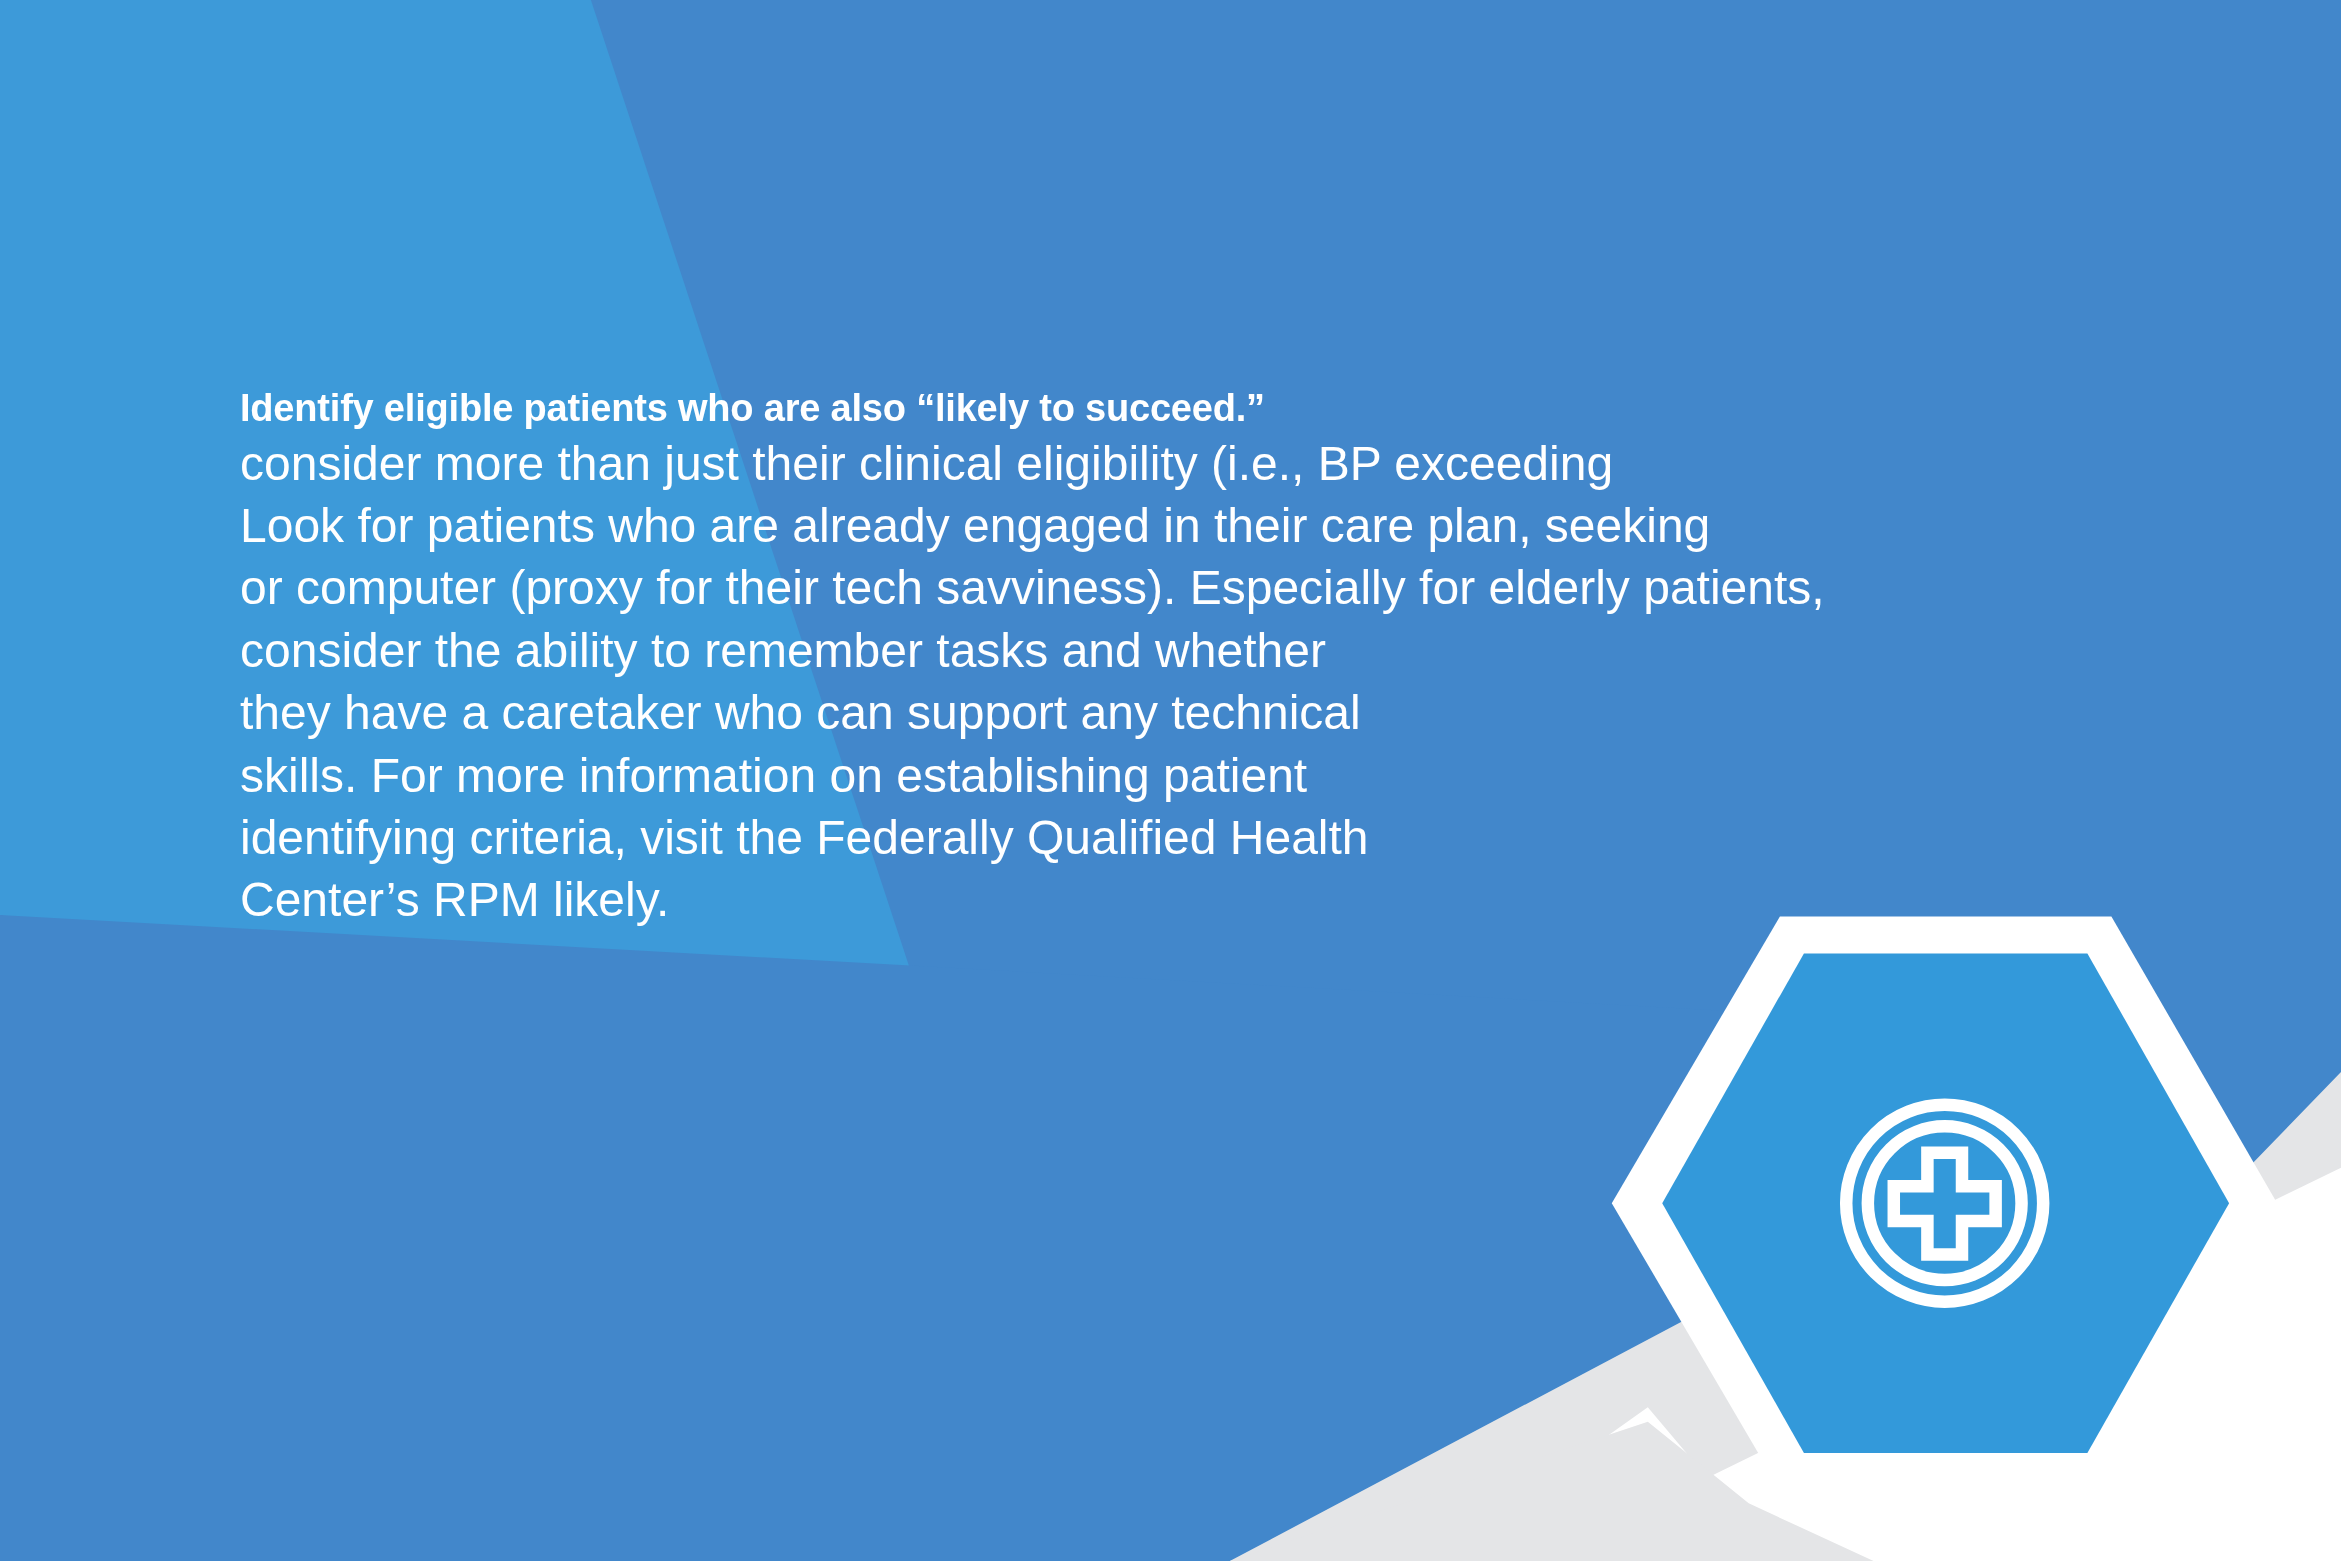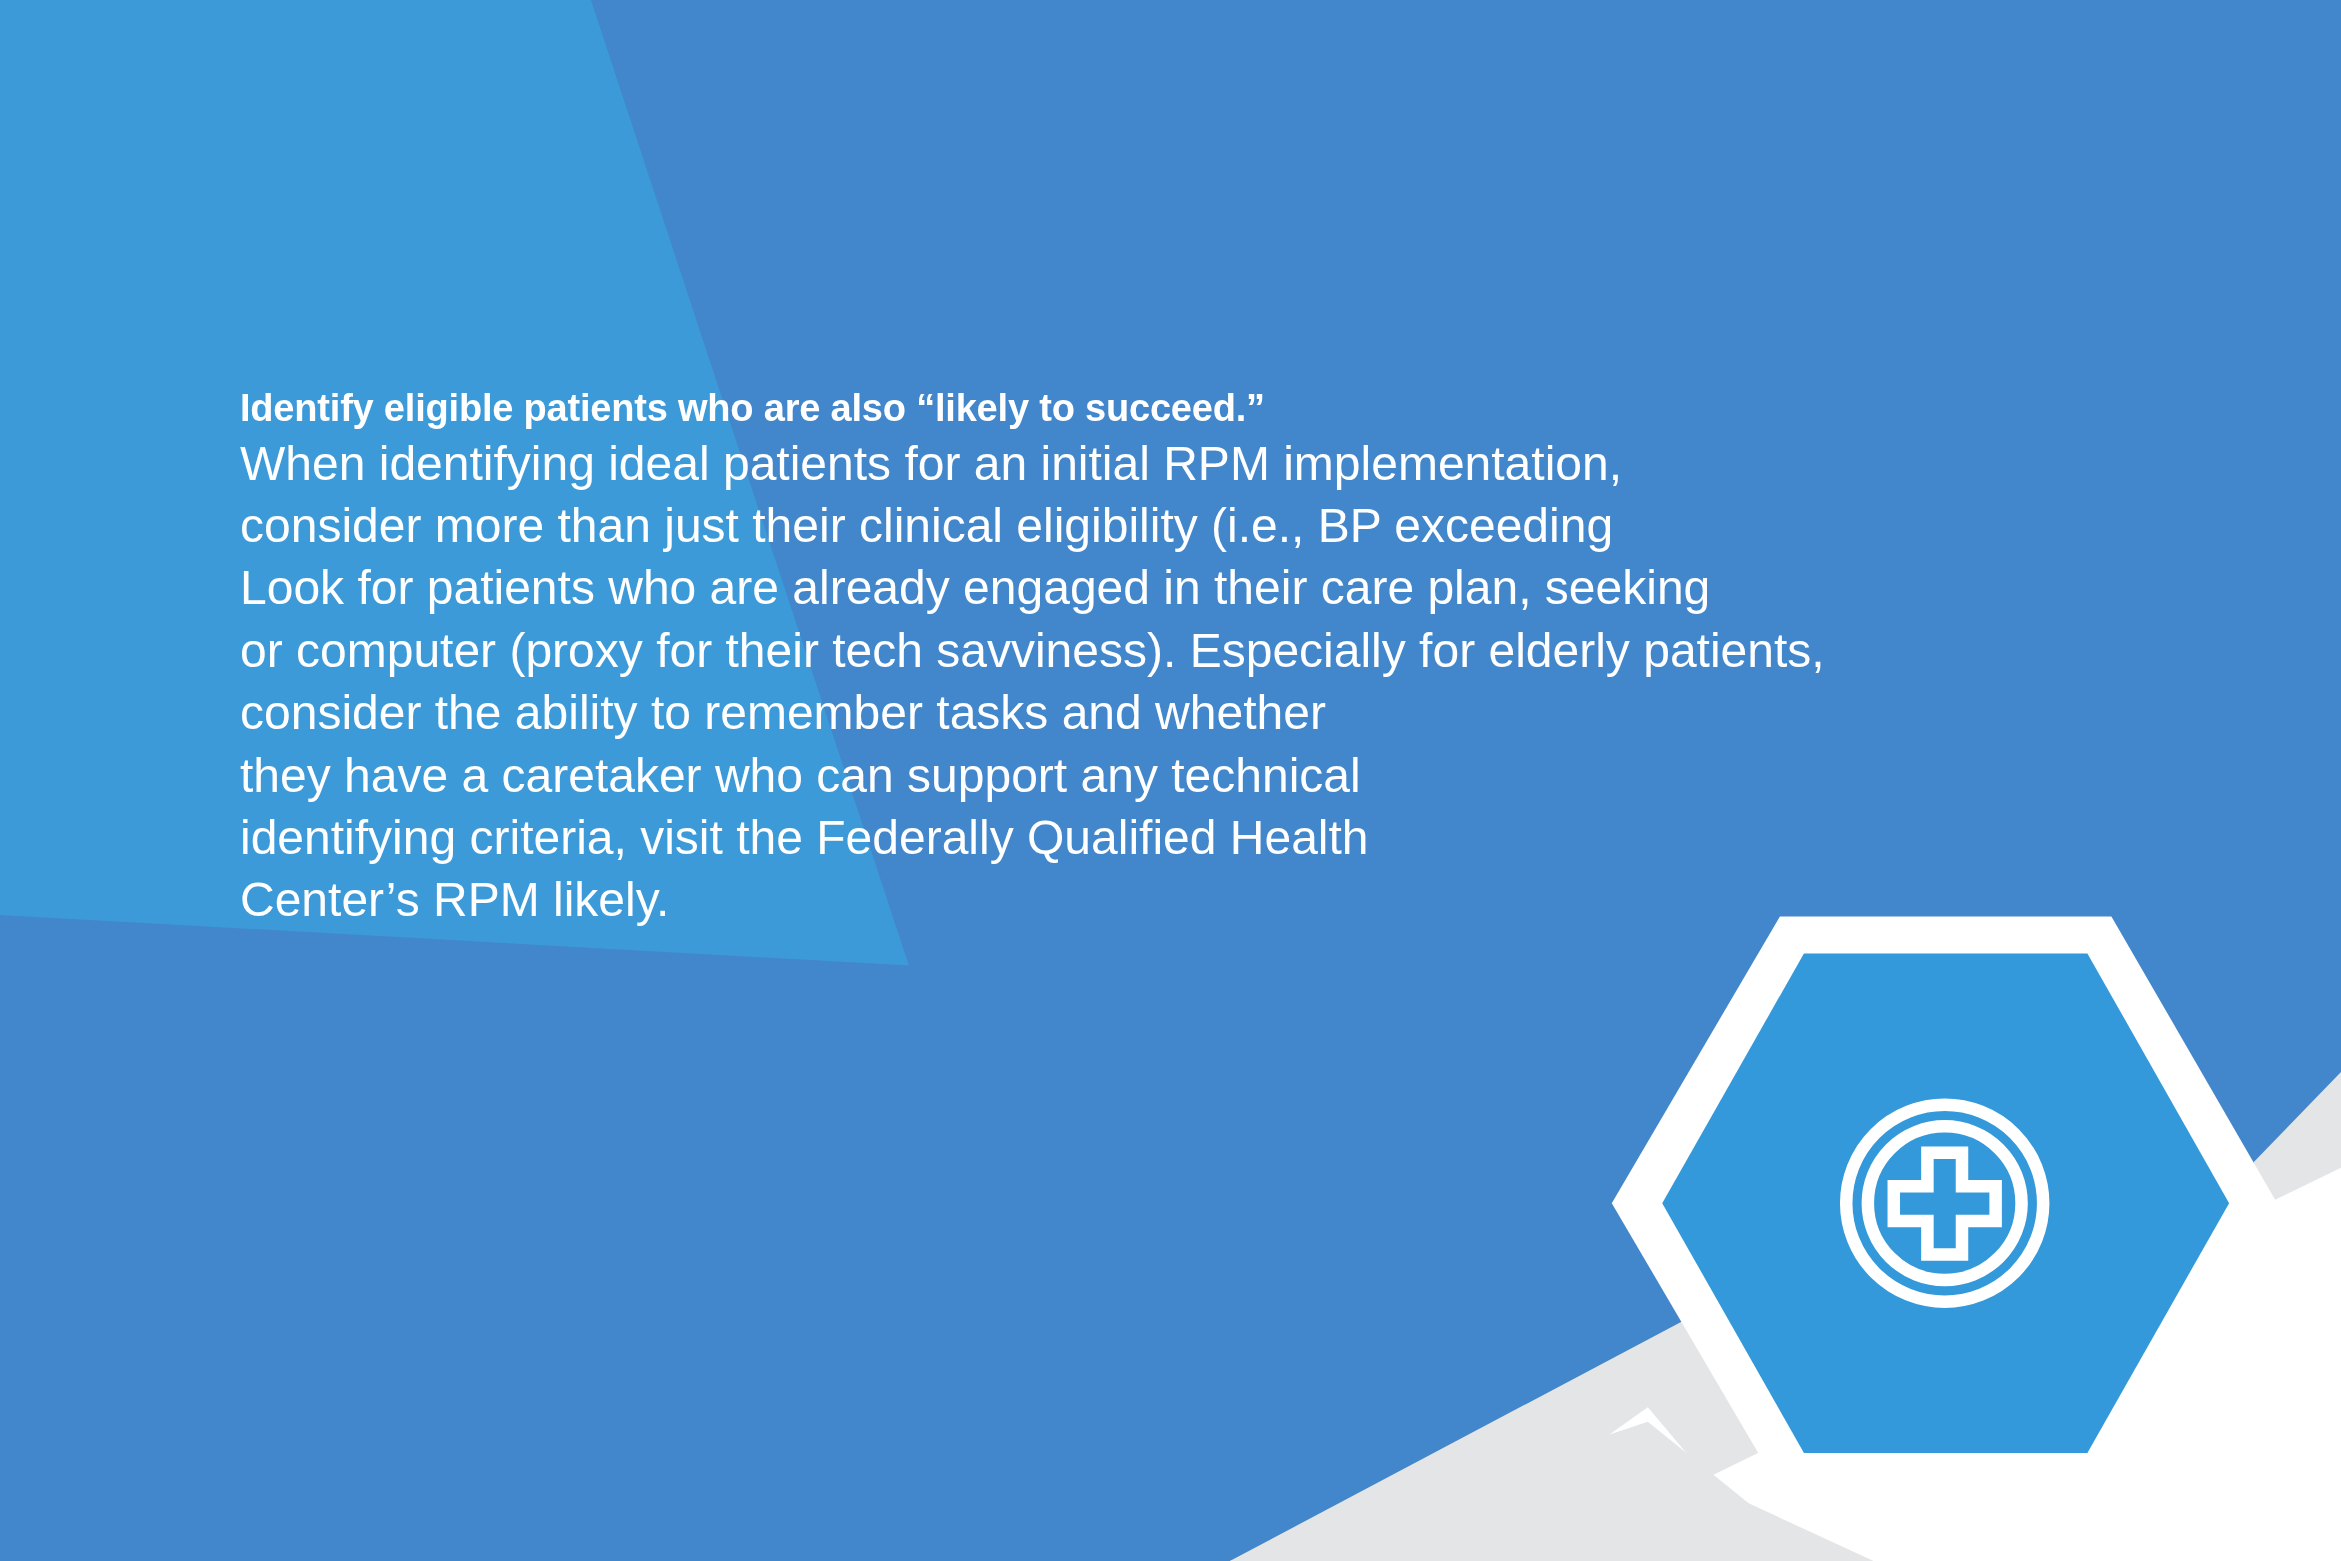--- a/index.html
+++ b/index.html
@@ -84,25 +84,25 @@
       <circle cx="4048" cy="2505" r="205" fill="none" stroke="#ffffff" stroke-width="26"></circle>
       <circle cx="4048" cy="2505" r="160" fill="none" stroke="#ffffff" stroke-width="26"></circle>
       <path d="M 4012 2400 L 4084 2400 L 4084 2470 L 4154 2470 L 4154 2542 L 4084 2542
                L 4084 2612 L 4012 2612 L 4012 2542 L 3942 2542 L 3942 2470 L 4012 2470 Z" fill="none" stroke="#ffffff" stroke-width="26" stroke-linejoin="miter"></path>
     </g>
   </svg>
 
   <div id="text-block">
     <div id="heading">Identify eligible patients who are also “likely to succeed.”</div>
     <div id="body-copy">
-        <span class="ln">When identifying ideal patients for an initial RPM implementation,</span>
         <span class="ln">consider more than just their clinical eligibility (i.e., BP exceeding</span>
         <span class="ln">Look for patients who are already engaged in their care plan, seeking</span>
         <span class="ln">or computer (proxy for their tech savviness). Especially for elderly patients,</span>
         <span class="ln">consider the ability to remember tasks and whether</span>
         <span class="ln">they have a caretaker who can support any technical</span>
+        <span class="ln">skills. For more information on establishing patient</span>
         <span class="ln">identifying criteria, visit the Federally Qualified Health</span>
         <span class="ln">Center’s RPM likely.</span>
       </div>
   </div>
 
 </div>
 
 
 </body></html>

